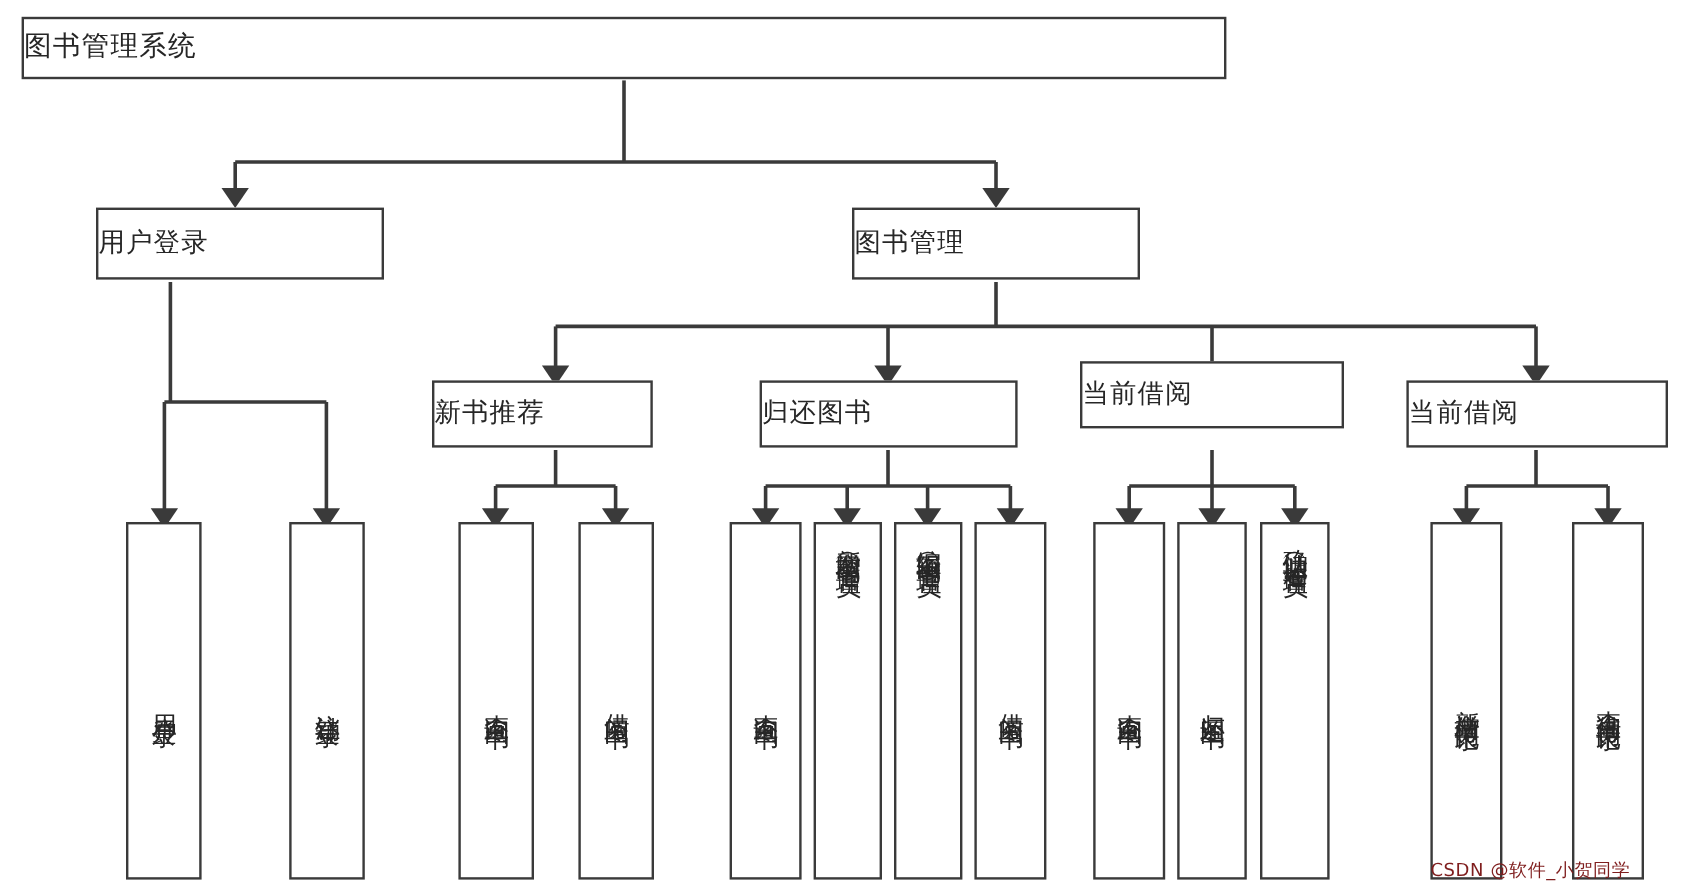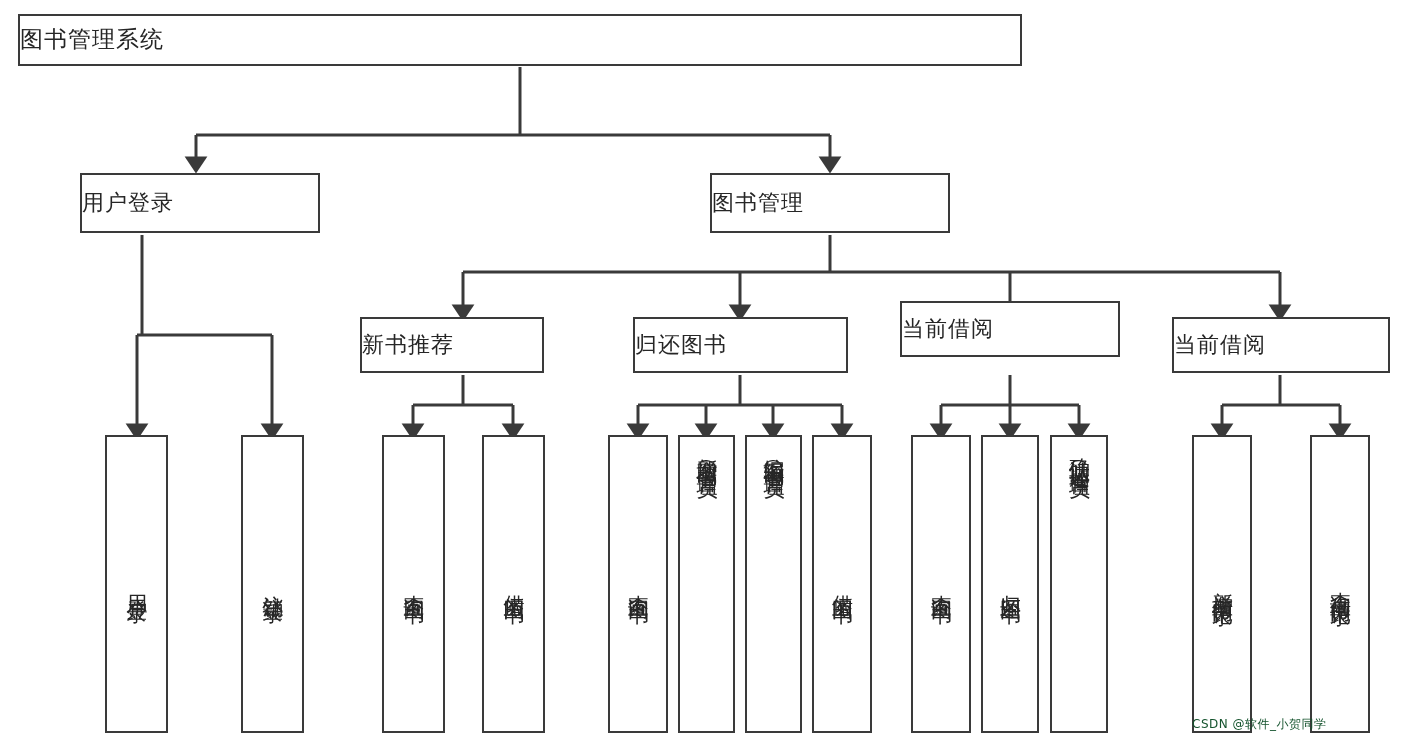--- a/index.html
+++ b/index.html
@@ -68,22 +68,22 @@
     align-items: center;
   }
   .node.v.top {
     align-items: flex-start;
   }
   .node.v.top .label {
     margin-top: 4px;
   }
   .watermark {
     position: absolute;
-    font-size: 12px;
-    color: #14532d;
+    font-size: 15px;
+    color: #7f1d1d;
     white-space: nowrap;
     letter-spacing: 0.5px;
   }
 </style>
 </head>
 <body>
 
 <div id="canvas">
 
   <svg class="wires" viewBox="0 0 1405 747" xmlns="http://www.w3.org/2000/svg">

